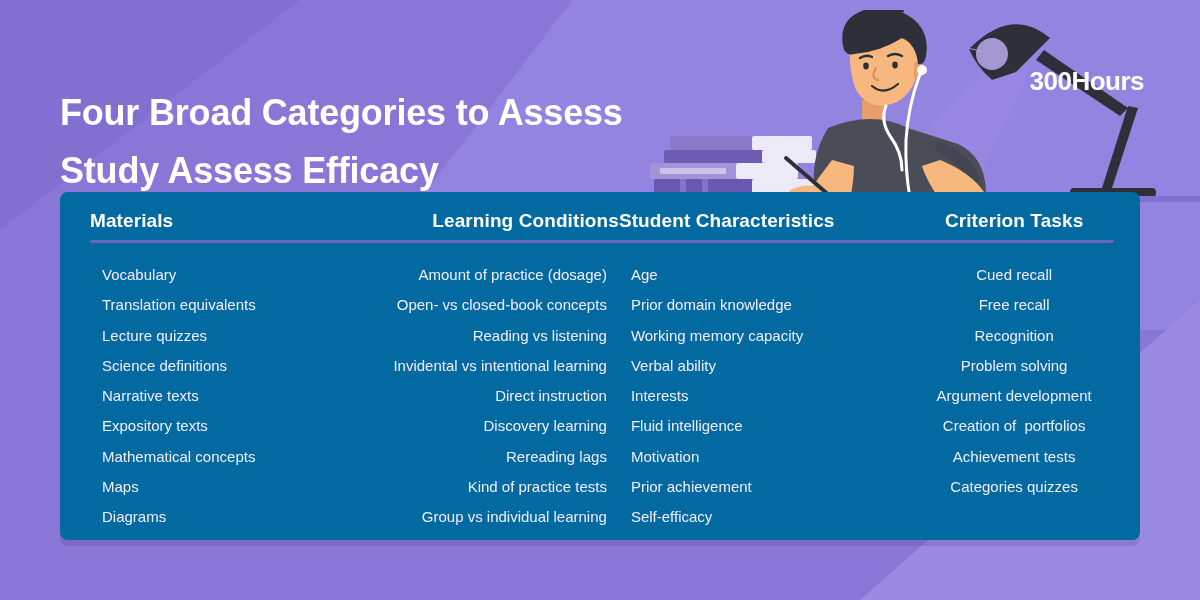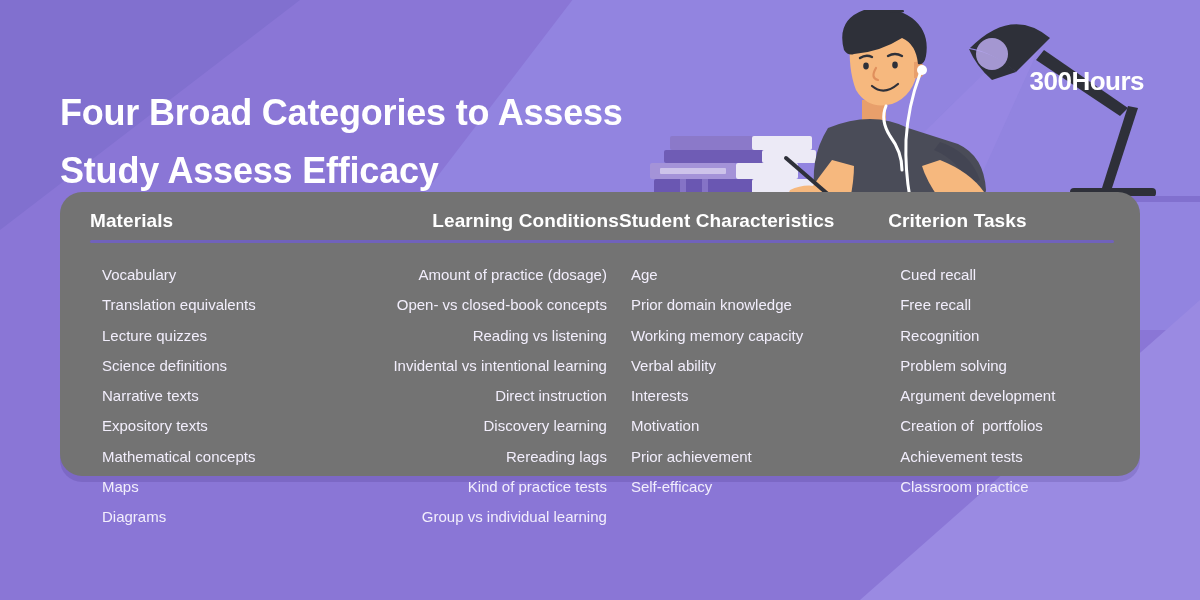--- a/index.html
+++ b/index.html
@@ -81,40 +81,40 @@
     height: 190px;
   }
   .illustration svg { display: block; }
 
   
   .card {
     position: absolute;
     left: 60px;
     top: 192px;
     width: 1080px;
-    height: 284px;
-    background: #737373;
-    border-radius: 22px;
+    height: 348px;
+    background: #0369a1;
+    border-radius: 8px;
     box-shadow: 0 6px 0 rgba(60,45,120,0.18);
   }
   .columns {
     position: absolute;
     left: 0; top: 0;
     width: 100%;
     height: 100%;
     display: flex;
   }
   .col {
     position: relative;
     padding-top: 18px;
   }
   .col-1 { width: 247px; padding-left: 30px; }
   .col-2 { width: 297px; padding-left: 0px; text-align: right; }
   .col-3 { width: 277px; padding-left: 0px; }
-  .col-4 { width: 259px; padding-left: 0px; }
+  .col-4 { width: 259px; padding-left: 0px; text-align: center; }
 
   .col-head {
     color: #ffffff;
     font-size: 19px;
     font-weight: bold;
     letter-spacing: 0.1px;
     white-space: nowrap;
   }
   .col-items {
     list-style: none;
@@ -286,37 +286,38 @@
       </div>
 
       <div class="col col-3">
         <div class="col-head">Student Characteristics</div>
         <ul class="col-items">
           <li>Age</li>
           <li>Prior domain knowledge</li>
           <li>Working memory capacity</li>
           <li>Verbal ability</li>
           <li>Interests</li>
+          <li>Fluid intelligence</li>
           <li>Motivation</li>
           <li>Prior achievement</li>
           <li>Self-efficacy</li>
         </ul>
       </div>
 
       <div class="col col-4">
         <div class="col-head">Criterion Tasks</div>
         <ul class="col-items">
           <li>Cued recall</li>
           <li>Free recall</li>
           <li>Recognition</li>
           <li>Problem solving</li>
           <li>Argument development</li>
           <li>Creation of  portfolios</li>
           <li>Achievement tests</li>
-          <li>Classroom practice</li>
+          <li>Categories quizzes</li>
         </ul>
       </div>
 
     </div>
   </div>
 
   <div class="divider"></div>
 
 </div>
 

